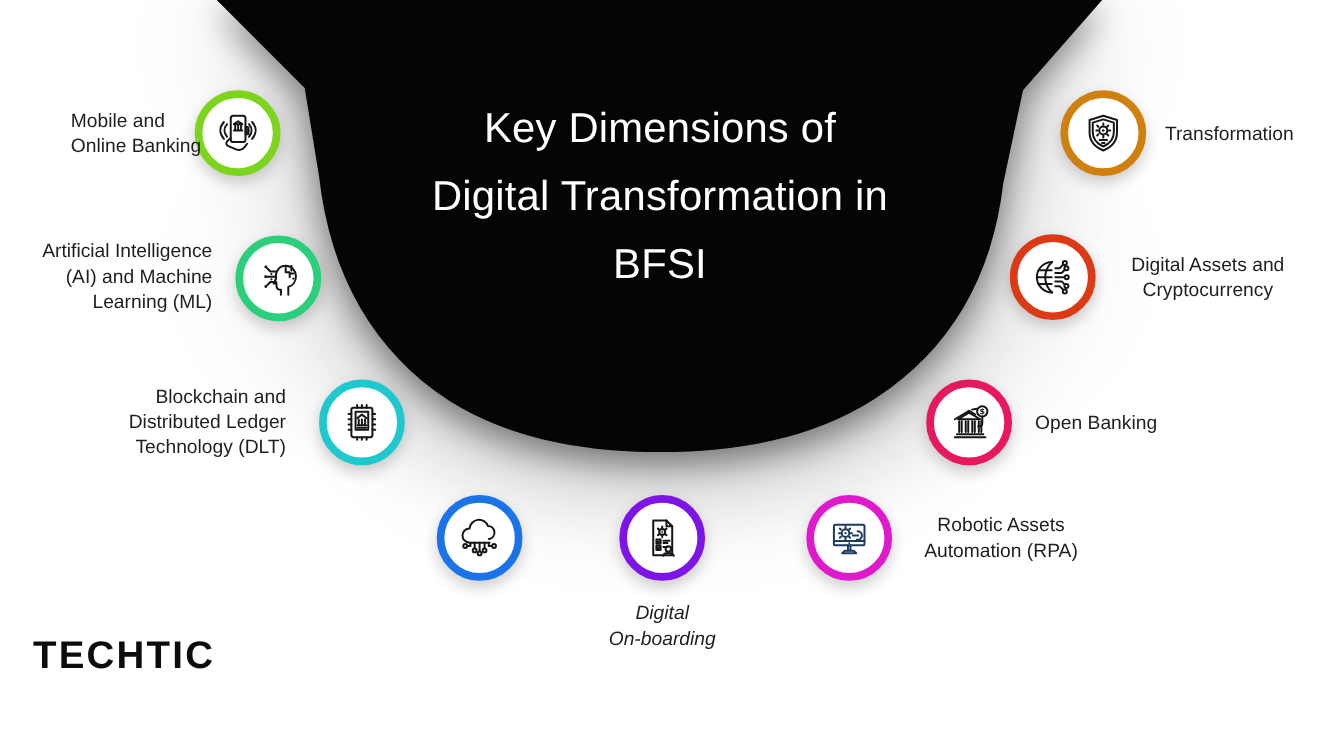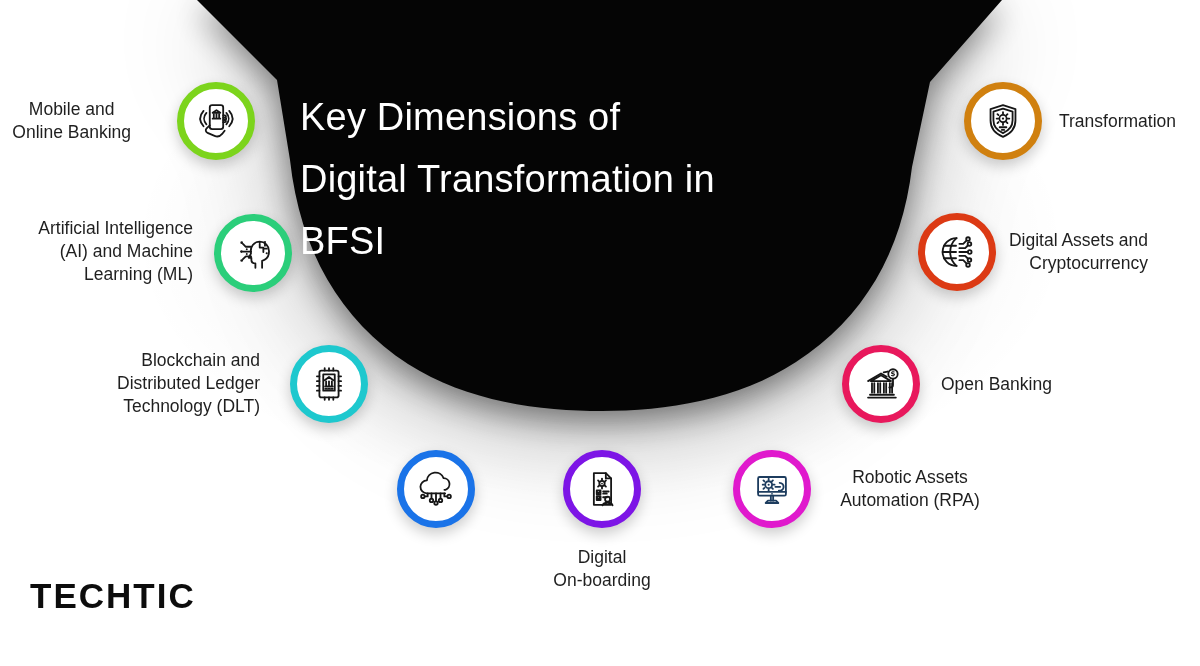--- a/index.html
+++ b/index.html
@@ -15,47 +15,47 @@
   }
   
   .blob-svg{position:absolute;left:0;top:0;display:block;}
   .blob-svg path{
     fill:#050505;
   }
   .blob-wrap{filter:drop-shadow(0 10px 16px rgba(0,0,0,0.45)) drop-shadow(0 24px 48px rgba(0,0,0,0.22));
     position:absolute;left:0;top:0;width:1200px;height:460px;}
   .title{
     position:absolute;left:300px;top:86px;width:600px;
-    text-align:left;color:#ffffff;
+    text-align:center;color:#ffffff;
     font-size:38px;line-height:62px;font-weight:500;letter-spacing:0.2px;
   }
   
   .ring{
     position:absolute;width:78px;height:78px;border-radius:50%;
     box-sizing:border-box;border:7px solid #888;background:#ffffff;
     display:flex;align-items:center;justify-content:center;
     box-shadow:0 6px 14px rgba(0,0,0,0.20);
   }
   .glyph{width:46px;height:46px;stroke:#161616;fill:none;
     stroke-width:1.9;stroke-linecap:round;stroke-linejoin:round;}
   .glyph .fdot{fill:#161616;stroke:none;}
   .glyph-navy{stroke:#1d3c5e;}
   .glyph-navy .fdot{fill:#1d3c5e;}
   .lbl{
     position:absolute;color:#1f1f1f;font-size:17.5px;line-height:23px;
     white-space:pre-line;
   }
-  .r1{left:177px;top:82px;}   .l1{right:1069px;top:98px;text-align:center;}
+  .r1{left:177px;top:82px;}   .l1{right:1017px;top:98px;text-align:left;}
   .r2{left:214px;top:214px;}  .l2{right:1007px;top:217px;text-align:right;}
   .r3{left:290px;top:345px;}  .l3{right:940px;top:349px;text-align:right;}
   .r4{left:397px;top:450px;}  .l4{right:855px;top:466px;text-align:right;}
-  .r5{left:563px;top:450px;}  .l5{left:512px;top:546px;width:180px;text-align:center;}
+  .r5{left:563px;top:450px;}  .l5{left:512px;top:546px;width:180px;text-align:center;font-style:italic;}
   .r6{left:733px;top:450px;}  .l6{left:830px;top:466px;width:160px;text-align:center;}
   .r7{left:842px;top:345px;}  .l7{left:941px;top:373px;}
-  .r8{left:918px;top:213px;}  .l8{left:988px;top:229px;width:160px;text-align:right;}
+  .r8{left:918px;top:213px;}  .l8{left:1018px;top:229px;width:160px;text-align:center;}
   .r9{left:964px;top:82px;}   .l9{left:1059px;top:110px;}
   .logo{
     position:absolute;left:30px;top:576px;
     font-size:35px;font-weight:800;letter-spacing:2px;color:#0c0c0c;
   }
   .coin-symbol{font-size:7.5px;font-weight:bold;fill:#161616;stroke:none;
     font-family:"DejaVu Sans",sans-serif;}
 </style>
 </head>
 <body>

